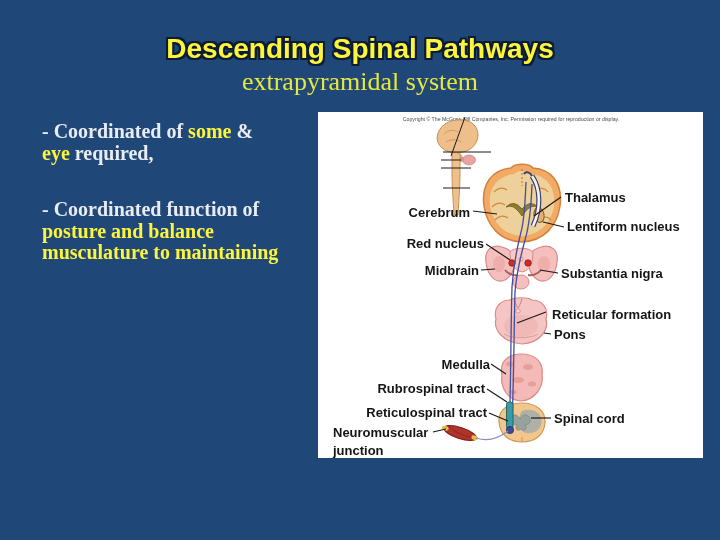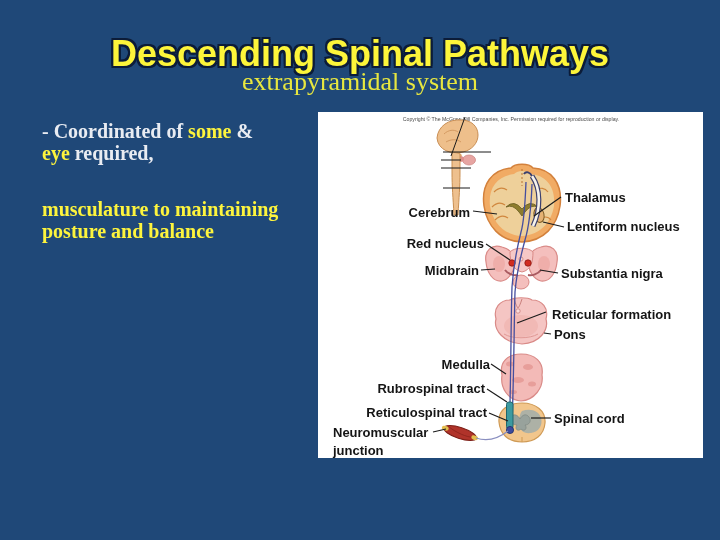--- a/index.html
+++ b/index.html
@@ -1,18 +1,18 @@
 <!DOCTYPE html>
 <html><head>
 <meta charset="utf-8">
 <style>
   html,body{margin:0;padding:0;width:720px;height:540px;overflow:hidden;background:#1f4878;}
   .slide{position:relative;width:720px;height:540px;background:#1f4878;font-family:"Liberation Serif",serif;}
   .title{position:absolute;top:33px;left:0;width:100%;text-align:center;
-    font-family:"Liberation Sans",sans-serif;font-weight:bold;font-size:36px;letter-spacing:0px;
+    font-family:"Liberation Sans",sans-serif;font-weight:bold;font-size:28px;letter-spacing:0px;
     color:#fdf53a;
     text-shadow:2px 2px 0 #0c1c38,-2px 2px 0 #0c1c38,2px -2px 0 #0c1c38,-2px -2px 0 #0c1c38,
                 2px 0 0 #0c1c38,-2px 0 0 #0c1c38,0 2px 0 #0c1c38,0 -2px 0 #0c1c38;}
   .subtitle{position:absolute;top:67px;left:0;width:100%;text-align:center;
     font-weight:normal;font-size:26px;color:#e8e73f;}
   .bullets{position:absolute;left:42px;top:121px;width:292px;font-weight:bold;font-size:20px;line-height:21.5px;}
   .bullet{margin:0 0 35px 0;}
   .bl{white-space:nowrap;}
   .w{color:#e9ecf2;}
   .y{color:#fdf43d;}
@@ -36,22 +36,23 @@
     <div class="bullet">
       <div class="bl">
         <span class="w">- Coordinated of </span><span class="y">some</span><span class="w"> &amp;</span>
       </div>
       <div class="bl">
         <span class="y">eye</span><span class="w"> required,</span>
       </div>
     </div>
 
     <div class="bullet">
+      <div class="bl"><span class="w">- Coordinated function of</span></div>
+      <div class="bl"><span class="y">posture and balance</span></div>
       <div class="bl"><span class="y">musculature to maintaining</span></div>
-      <div class="bl"><span class="y">posture and balance</span></div>
     </div>
 
   </div>
 
   <div class="figure">
     <svg width="385" height="346" viewBox="0 0 385 346">
 
       <text class="fig-copy" x="193" y="9" text-anchor="middle">Copyright © The McGraw-Hill Companies, Inc. Permission required for reproduction or display.</text>
 
       <g>

